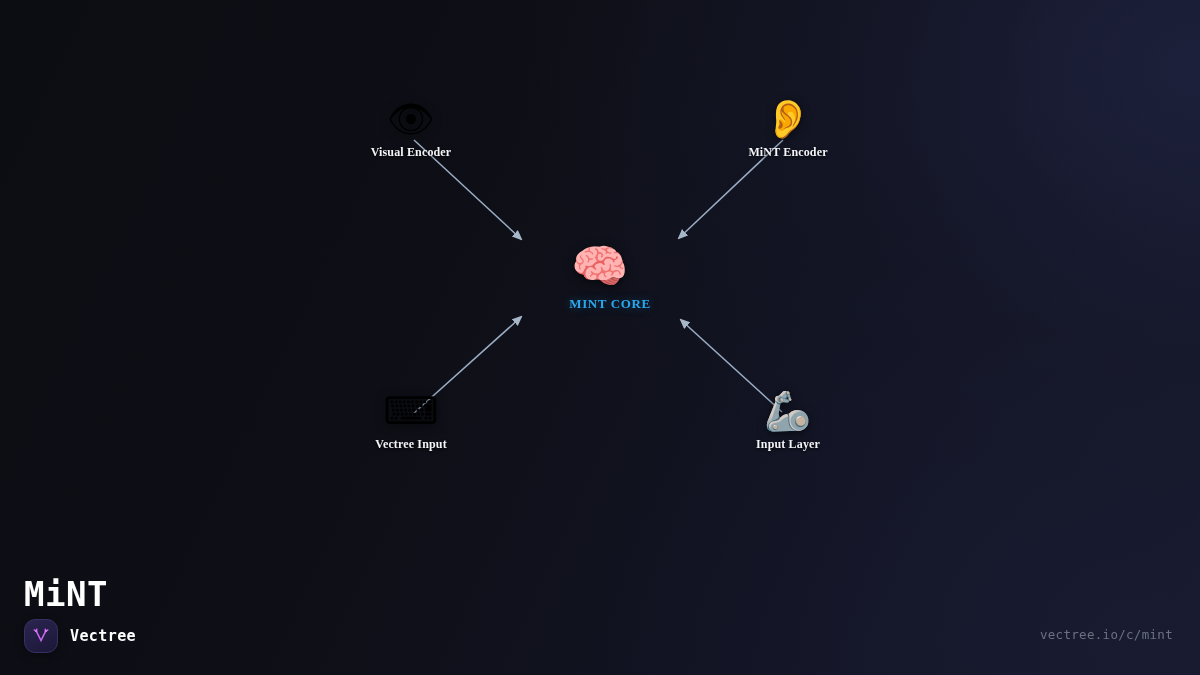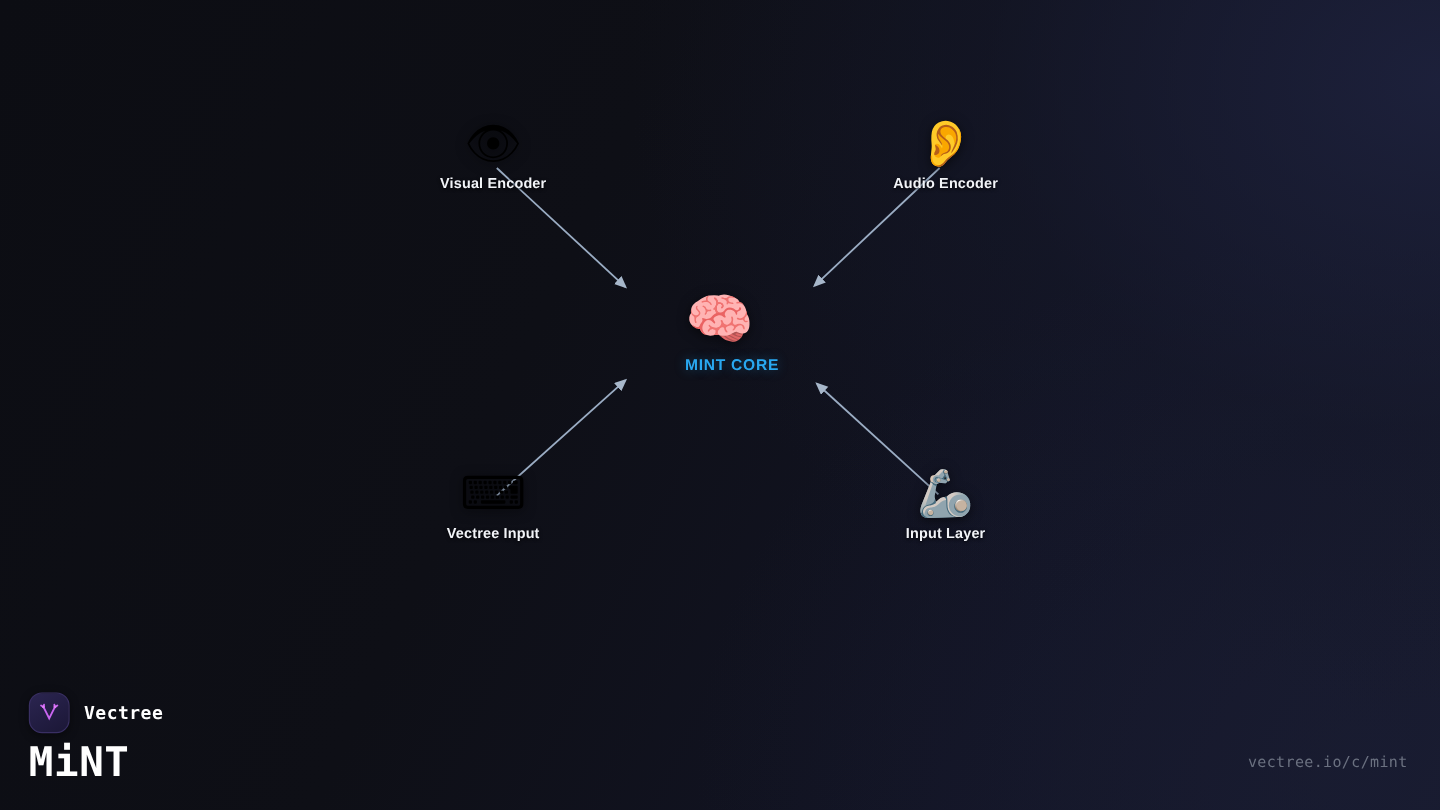--- a/index.html
+++ b/index.html
@@ -43,21 +43,21 @@
     white-space: nowrap;
     user-select: none;
   }
   .node-glyph {
     line-height: 1;
     font-family: "DejaVu Sans", sans-serif;
     text-align: center;
     filter: drop-shadow(0 2px 5px rgba(0,0,0,0.55));
   }
   .node-label {
-    font-family: Liberation Sans, sans-serif;
+    font-family: Liberation Serif, serif;
     font-size: 12px;
     font-weight: bold;
     letter-spacing: 0.15px;
     color: #f2f4f8;
     text-shadow: 0 1px 3px rgba(0,0,0,0.9);
   }
 
   .node.core .node-glyph { font-size: 46px; }
   .node.core .node-label {
     font-size: 13px;
@@ -149,53 +149,53 @@
     <line x1="782" y1="412" x2="681" y2="320" stroke="#9badc4" stroke-width="1.5" marker-end="url(#arrowhead)"></line>
   </svg>
 
   <div class="node leaf" id="node-visual">
     <div class="node-glyph">👁</div>
     <div class="node-label">Visual Encoder</div>
   </div>
 
   <div class="node leaf" id="node-audio">
     <div class="node-glyph">👂</div>
-    <div class="node-label">Audio Encoder</div>
+    <div class="node-label">MiNT Encoder</div>
   </div>
 
   <div class="node core" id="node-core">
     <div class="node-glyph">🧠</div>
     <div class="node-label">MINT CORE</div>
   </div>
 
   <div class="node leaf" id="node-text">
     <div class="node-glyph">⌨</div>
     <div class="node-label">Vectree Input</div>
   </div>
 
   <div class="node leaf" id="node-action">
     <div class="node-glyph">🦾</div>
     <div class="node-label">Input Layer</div>
   </div>
 
   <div id="brand">
+    <div id="brand-title">MiNT</div>
     <div id="brand-row">
       <div id="brand-logo">
         <svg width="22" height="22" viewBox="0 0 24 24" xmlns="http://www.w3.org/2000/svg">
           <g stroke="#c965f0" stroke-width="1.7" stroke-linecap="round" fill="none">
             <path d="M7 7 L12 17 L17 7"></path>
             <path d="M4.6 5.4 L7 7"></path>
             <path d="M7.3 4.7 L7 7"></path>
             <path d="M19.4 5.4 L17 7"></path>
             <path d="M16.7 4.7 L17 7"></path>
           </g>
           <circle cx="6.7" cy="6.6" r="1.25" fill="#e07ff5"></circle>
           <circle cx="17.3" cy="6.6" r="1.25" fill="#e07ff5"></circle>
         </svg>
       </div>
       <div id="brand-name">Vectree</div>
     </div>
-    <div id="brand-title">MiNT</div>
   </div>
 
   <div id="watermark">vectree.io/c/mint</div>
 
 </div>
 
 </body></html>

